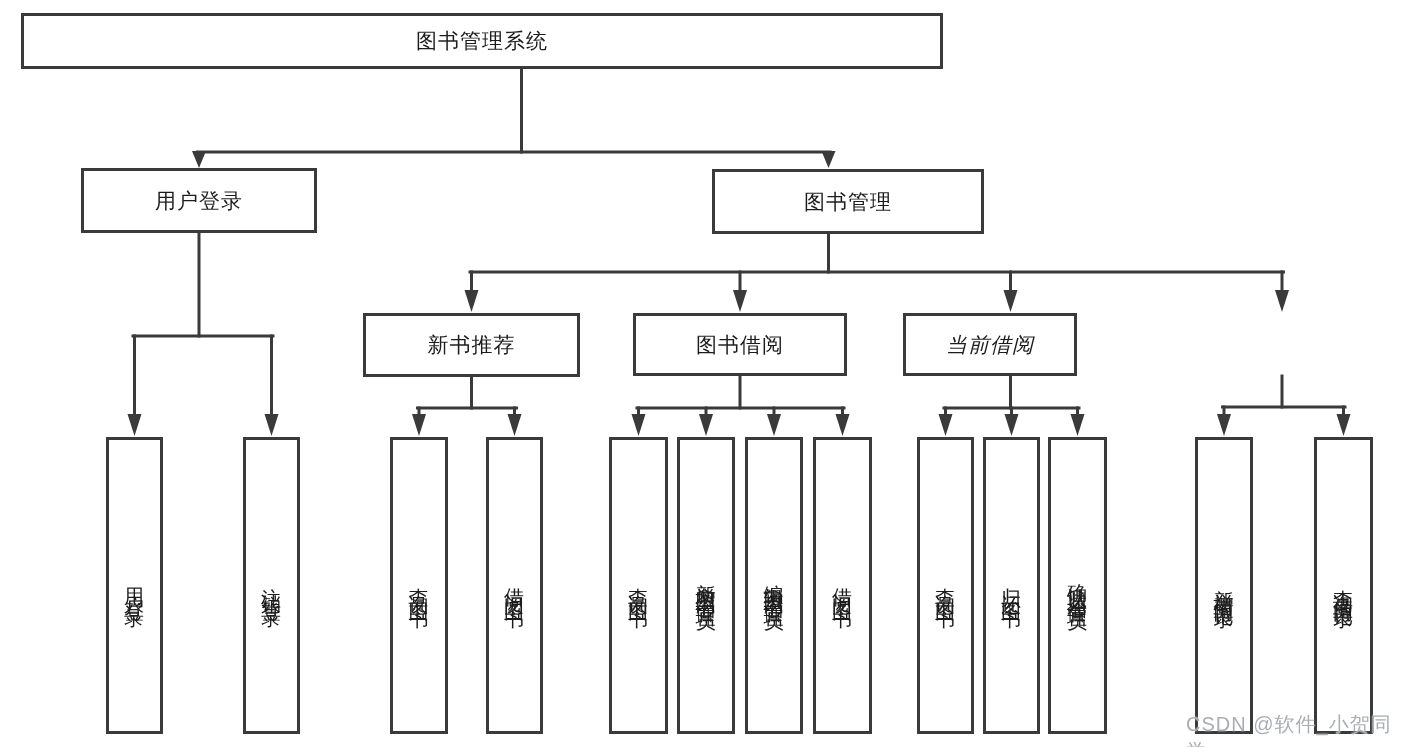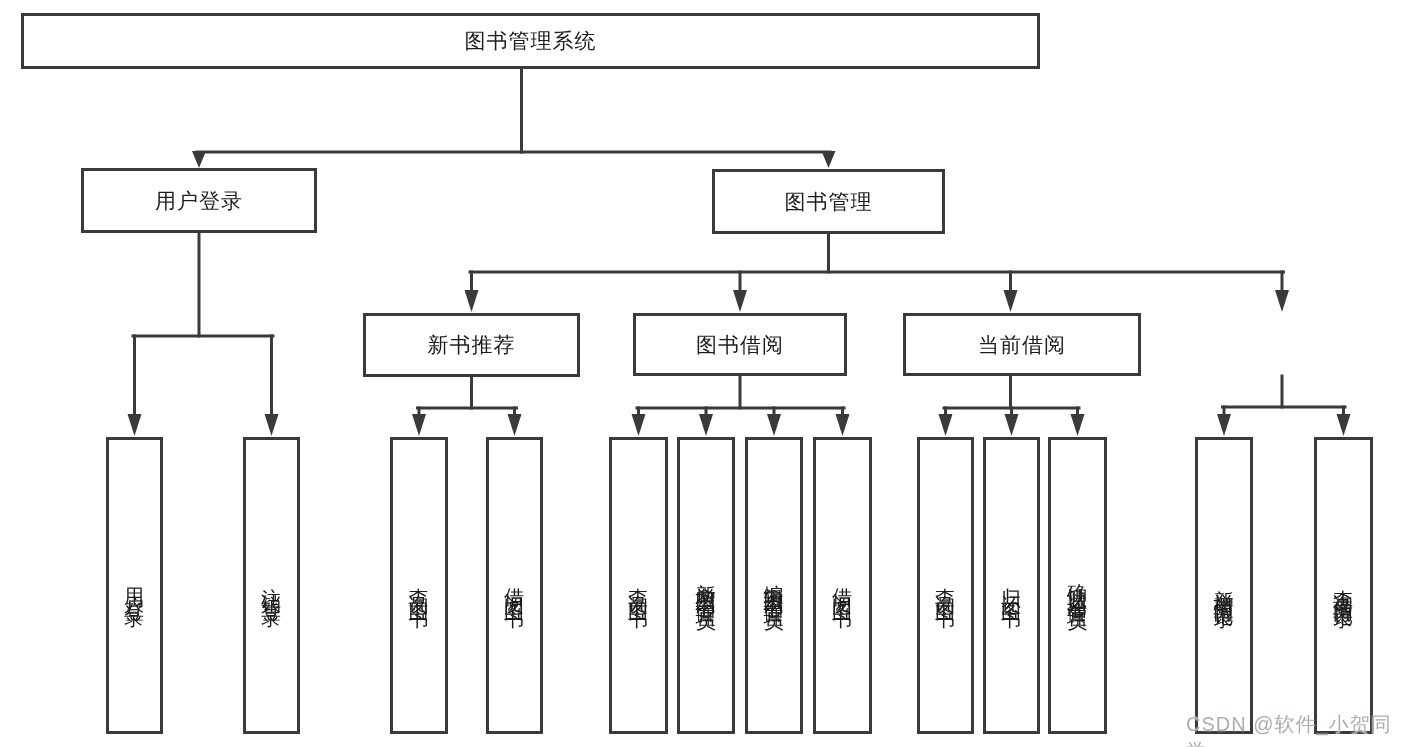--- a/index.html
+++ b/index.html
@@ -99,28 +99,28 @@
     <g>
       <line x1="1282" y1="376" x2="1282" y2="407"></line>
       <line x1="1222.5" y1="407" x2="1345" y2="407"></line>
       <line x1="1224" y1="407" x2="1224" y2="420"></line>
       <line x1="1343.5" y1="407" x2="1343.5" y2="420"></line>
       <polygon points="1217,414 1231,414 1224,436" stroke="none"></polygon>
       <polygon points="1336.5,414 1350.5,414 1343.5,436" stroke="none"></polygon>
     </g>
   </svg>
 
-  <div class="box" style="left:21px;top:13px;width:1019px;height:56px;">图书管理系统</div>
+  <div class="box" style="left:21px;top:13px;width:922px;height:56px;">图书管理系统</div>
 
   <div class="box" style="left:81px;top:168px;width:236px;height:65px;">用户登录</div>
-  <div class="box" style="left:712px;top:169px;width:233px;height:65px;">图书管理</div>
+  <div class="box" style="left:712px;top:169px;width:272px;height:65px;">图书管理</div>
 
   <div class="box" style="left:363px;top:313px;width:217px;height:64px;">新书推荐</div>
   <div class="box" style="left:633px;top:313px;width:214px;height:63px;">图书借阅</div>
-  <div class="box" style="left:903px;top:313px;width:238px;height:63px;">当前借阅</div>
+  <div class="box" style="left:903px;top:313px;width:174px;height:63px;font-style:italic;">当前借阅</div>
 
   <div class="box vbox" style="left:106px;top:437px;width:57px;height:297px;">用户登录</div>
   <div class="box vbox" style="left:243px;top:437px;width:57px;height:297px;">注销登录</div>
 
   <div class="box vbox" style="left:390px;top:437px;width:58px;height:297px;">查询图书</div>
   <div class="box vbox" style="left:486px;top:437px;width:57px;height:297px;">借阅图书</div>
 
   <div class="box vbox" style="left:609px;top:437px;width:59px;height:297px;">查询图书</div>
   <div class="box vbox long" style="left:677px;top:437px;width:58px;height:297px;">新增图书（管理员）</div>
   <div class="box vbox long" style="left:745px;top:437px;width:58px;height:297px;">编辑图书（管理员）</div>

